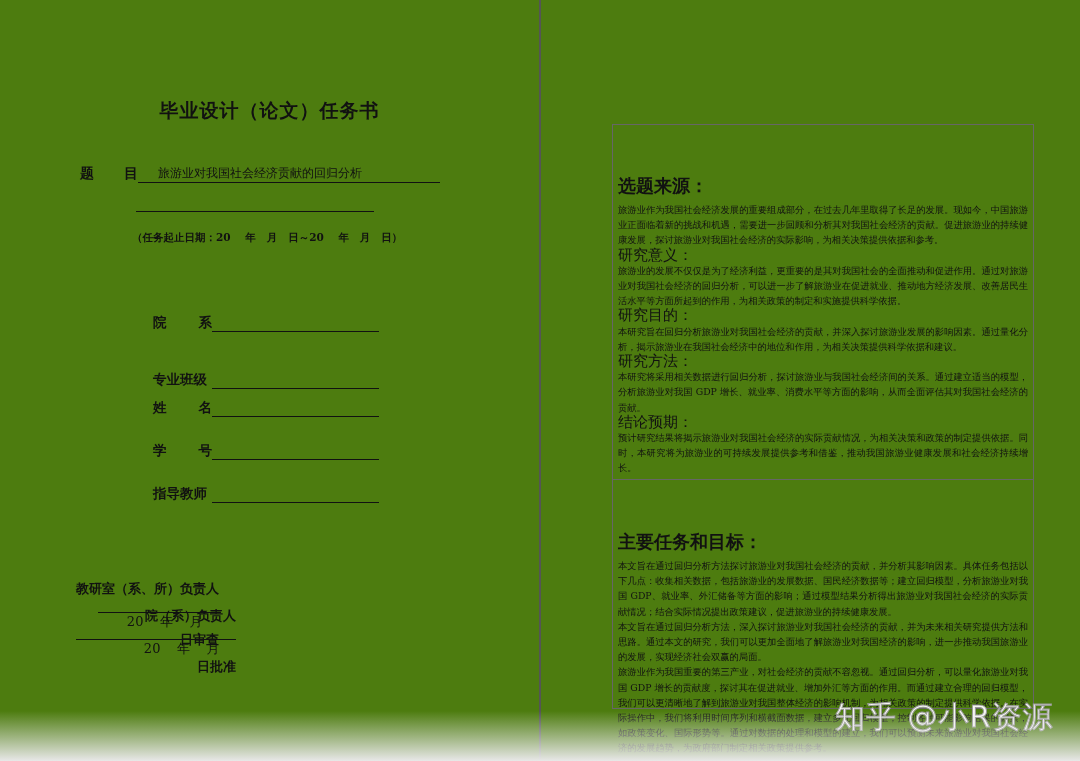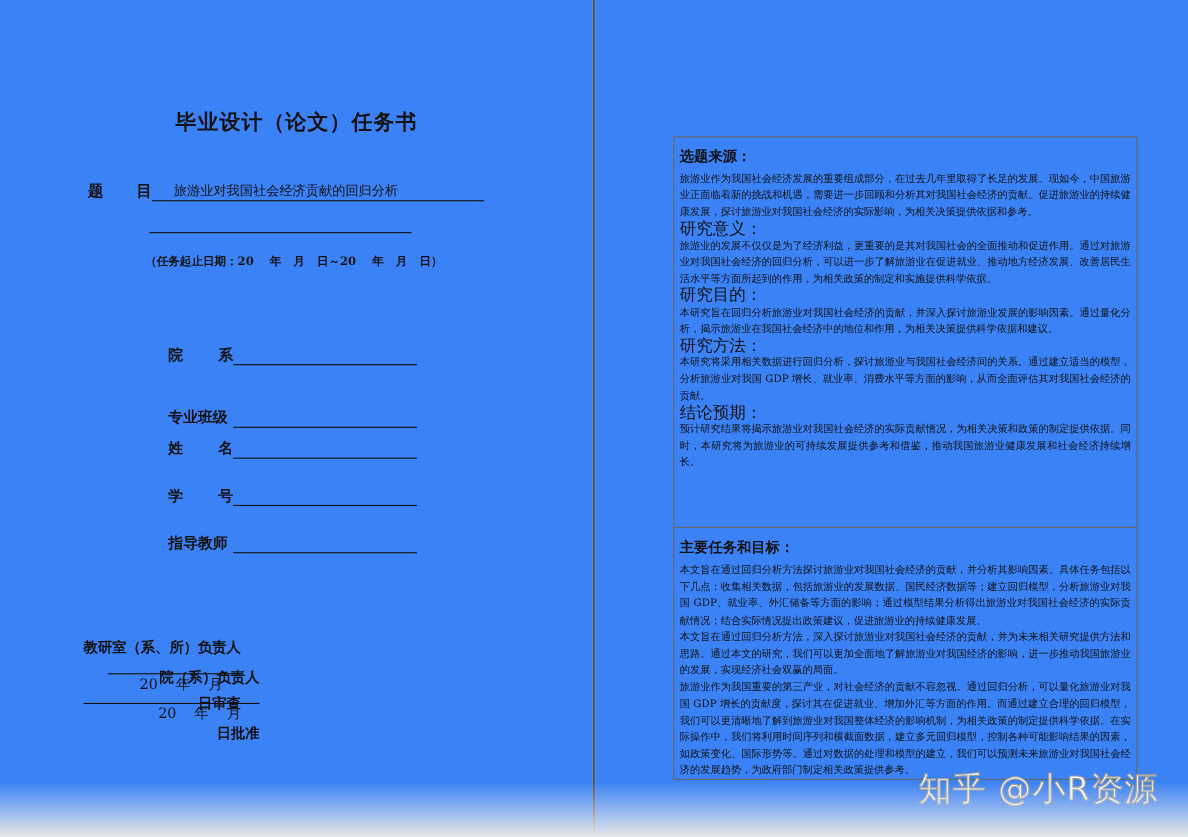--- a/index.html
+++ b/index.html
@@ -1,19 +1,19 @@
 <!DOCTYPE html>
 <html><head>
   <meta charset="utf-8">
   <style>
     * { margin: 0; padding: 0; box-sizing: border-box; }
     html, body { width: 1080px; height: 761px; overflow: hidden; background: #ffffff; }
     body { font-family: "DejaVu Serif", "Liberation Serif", serif; color: #111; position: relative; }
 
-    .page { position: absolute; top: 0; height: 761px; background: #3b82f6; }
+    .page { position: absolute; top: 0; height: 761px; background: #4d7c0f; }
     .page-left { left: 0; width: 539px; }
     .page-right { left: 541px; width: 539px; }
     .spine { position: absolute; left: 539px; top: 0; width: 2px; height: 761px; background: #555; }
     .bottom-fade { position: absolute; left: 0; right: 0; bottom: 0; height: 50px;
       background: linear-gradient(to bottom, rgba(240,240,240,0), rgba(232,232,232,1)); pointer-events: none; }
 
     .doc-title { position: absolute; left: 0; width: 539px; top: 98px; text-align: center;
       font-size: 19px; font-weight: bold; letter-spacing: 1px; }
 
     .topic-row { position: absolute; left: 80px; top: 165px; font-size: 14px; font-weight: bold; display: flex; align-items: flex-end; }
@@ -27,21 +27,21 @@
     .field-label { width: 59px; display: flex; justify-content: space-between; }
     .field-line { width: 167px; border-bottom: 1.5px solid #111; height: 16px; }
 
     .sign-row { position: absolute; left: 76px; display: flex; align-items: flex-end; font-size: 13px; font-weight: bold; flex-direction: column; }
     .sign-line { border-bottom: 1.5px solid #111; height: 15px; }
     .sign-date { white-space: pre; font-weight: normal; font-size: 13px; }
 
     .box { position: absolute; left: 612px; top: 124px; width: 422px; height: 585px; border: 1.5px solid #666; }
     .box-sec1 { position: absolute; left: 0; top: 0; width: 100%; height: 355px; border-bottom: 1.5px solid #666; padding: 8px 5px 0 5px; }
     .box-sec2 { position: absolute; left: 0; top: 356px; width: 100%; padding: 8px 5px 0 5px; }
-    .sec-title { font-size: 13px; font-weight: bold; margin-bottom: 4px; }
+    .sec-title { font-size: 18px; font-weight: bold; margin-bottom: 4px; margin-top: 41px; }
     .para { font-size: 9.3px; line-height: 15.2px; text-align: justify; }
     .subhead { font-size: 15px; line-height: 15.2px; }
 
     .watermark { position: absolute; left: 835px; top: 697px; font-family: "DejaVu Sans", sans-serif;
       font-size: 30px; color: rgba(255,255,255,0.95); -webkit-text-stroke: 1px #9a9a9a; letter-spacing: 1px; white-space: nowrap; }
   </style>
 </head>
 <body>
 
 <div class="page page-left">

